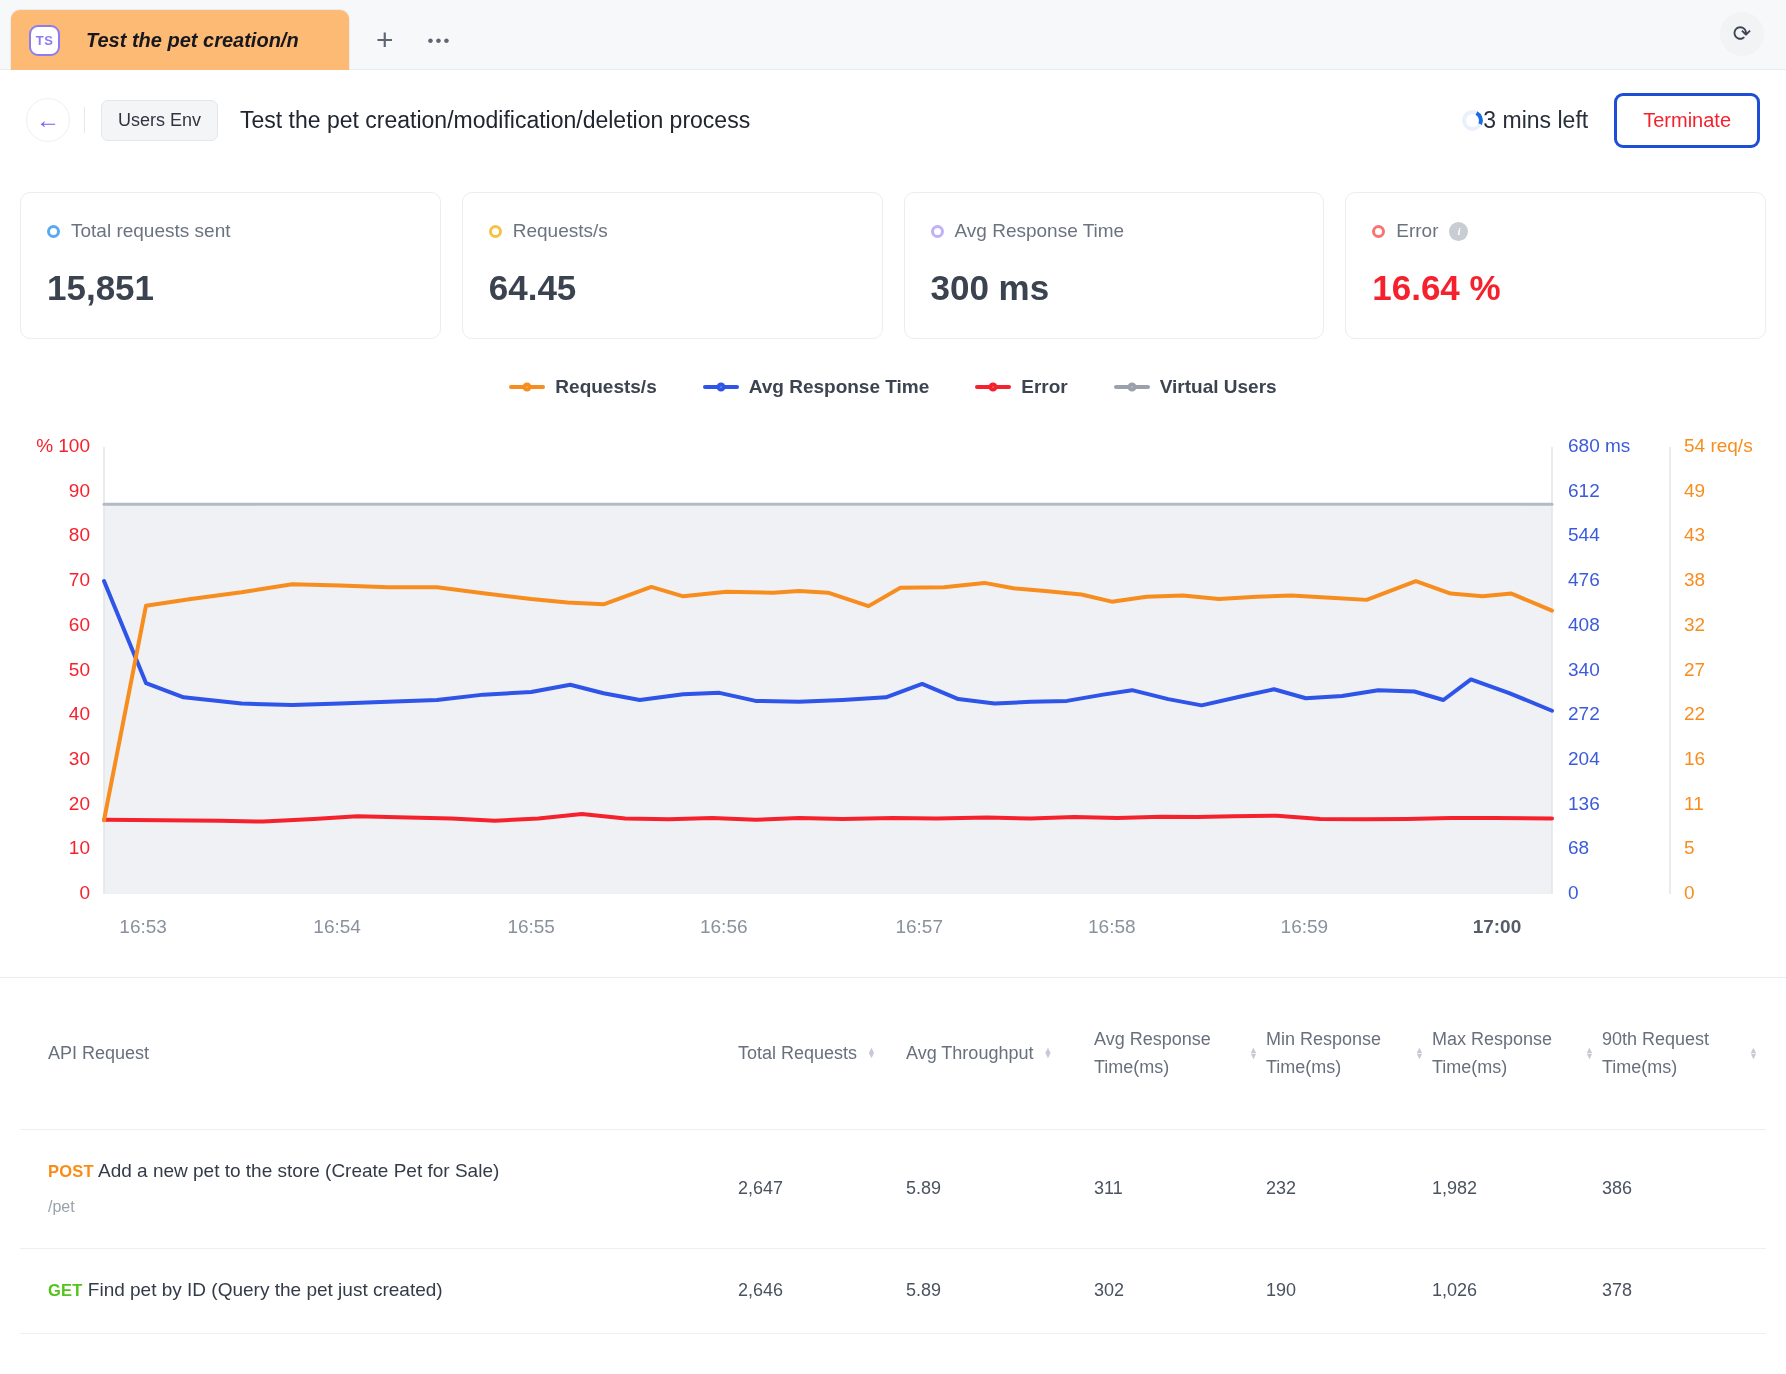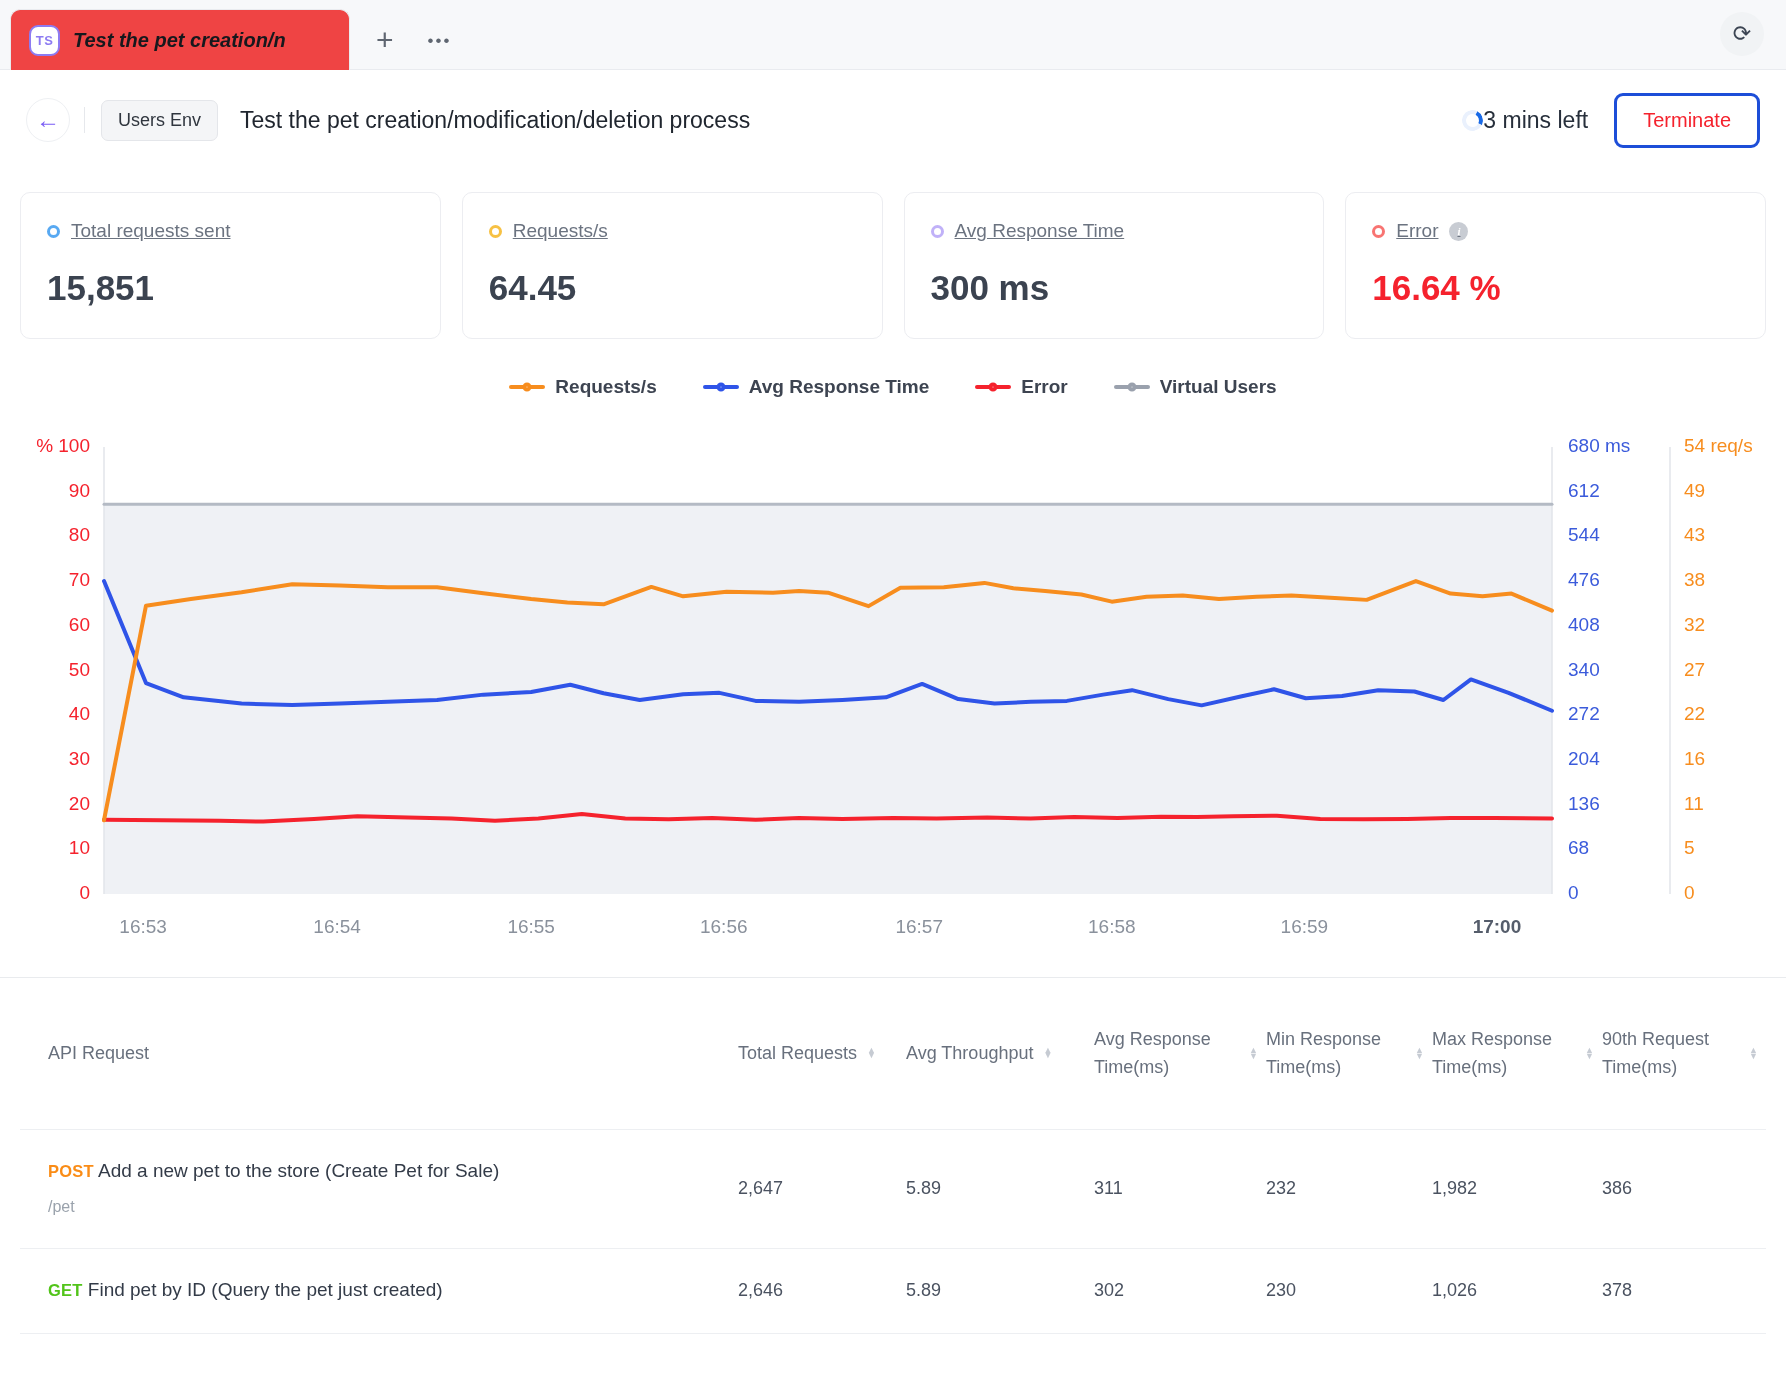--- a/index.html
+++ b/index.html
@@ -2,24 +2,24 @@
 <html><head>
 <meta charset="utf-8">
 <style>
   * { margin:0; padding:0; box-sizing:border-box; }
   html,body { width:1786px; height:1374px; overflow:hidden; background:#fff;
               font-family:"Liberation Sans", sans-serif; }
 
   
   .tabbar { height:70px; background:#f7f8fa; border-bottom:1px solid #e9ebef;
             display:flex; align-items:flex-end; position:relative; }
-  .tab-active { margin-left:10px; width:340px; height:61px; background:#ef4444;
+  .tab-active { margin-left:10px; width:340px; height:61px; background:#fdba74;
                 border:1px solid #e9ebef; border-bottom:none;
                 border-radius:10px 10px 0 0; display:flex; align-items:center;
-                gap:13px; padding:0 18px; position:relative; top:1px; cursor:pointer; }
+                gap:26px; padding:0 18px; position:relative; top:1px; cursor:pointer; }
   .ts-icon { width:31px; height:31px; border:2.5px solid #8d7bf2; border-radius:9px;
              color:#8d7bf2; font-weight:bold; font-size:13px; display:flex;
              align-items:center; justify-content:center; letter-spacing:.5px;
              background:#fff; flex:none; }
   .tab-title { font-style:italic; font-weight:bold; font-size:20px; color:#16181d;
                white-space:nowrap; }
   .tab-plus { font-size:30px; color:#5f6671; margin:0 0 14px 26px; cursor:pointer; line-height:1;}
   .tab-dots { font-size:17px; color:#5f6671; letter-spacing:2px; margin:0 0 18px 34px; cursor:pointer;}
   .refresh-btn { position:absolute; right:22px; top:12px; width:44px; height:44px;
                  border-radius:50%; background:#f1f3f5; display:flex; align-items:center;
@@ -40,21 +40,21 @@
              border:4px solid #eaf1fd; border-top-color:#1869e6; transform:rotate(72deg); }
   .time-left-text { font-size:23px; color:#272f3b; }
   .terminate-btn { background:#fff; border:3px solid #1d4ed8; border-radius:9px;
                    color:#f5222d; font-size:20px; font-weight:500; padding:13px 26px;
                    cursor:pointer; }
 
   
   .cards { display:flex; gap:21px; padding:22px 20px 6px 20px; }
   .card { flex:1; border:1px solid #ecedf1; border-radius:10px; background:#fff;
           padding:27px 26px 30px 26px; }
-  .card-label { display:flex; align-items:center; gap:11px; font-size:19px; color:#6b7380;text-decoration:underline; }
+  .card-label { display:flex; align-items:center; gap:11px; font-size:19px; color:#6b7380; }
   .ring { width:13px; height:13px; border-radius:50%; border:3.5px solid; background:#fff; flex:none;}
   .info-dot { width:19px; height:19px; border-radius:50%; background:#c8ccd3; color:#fff;
               font-size:11px; font-weight:bold; font-style:italic; display:flex;
               align-items:center; justify-content:center; font-family:"Liberation Serif", serif;}
   .card-value { font-size:35px; font-weight:bold; color:#3b4350; margin-top:26px; }
 
   
   .legend { display:flex; justify-content:center; gap:46px; margin-top:26px; height:32px;
             align-items:center; }
   .legend-item { display:flex; align-items:center; gap:10px; cursor:pointer; }
@@ -292,18 +292,18 @@
         <div class="num-cell">1,982</div>
         <div class="num-cell">386</div>
       </div>
       <div class="t-grid t-row">
         <div class="req-cell">
           <div class="req-desc"><span class="method" style="color: rgb(82, 196, 26);">GET</span><span> Find pet by ID (Query the pet just created)</span></div>
         </div>
         <div class="num-cell">2,646</div>
         <div class="num-cell">5.89</div>
         <div class="num-cell">302</div>
-        <div class="num-cell">230</div>
+        <div class="num-cell">190</div>
         <div class="num-cell">1,026</div>
         <div class="num-cell">378</div>
       </div>
     </div>
 </div>
 
 </body></html>

